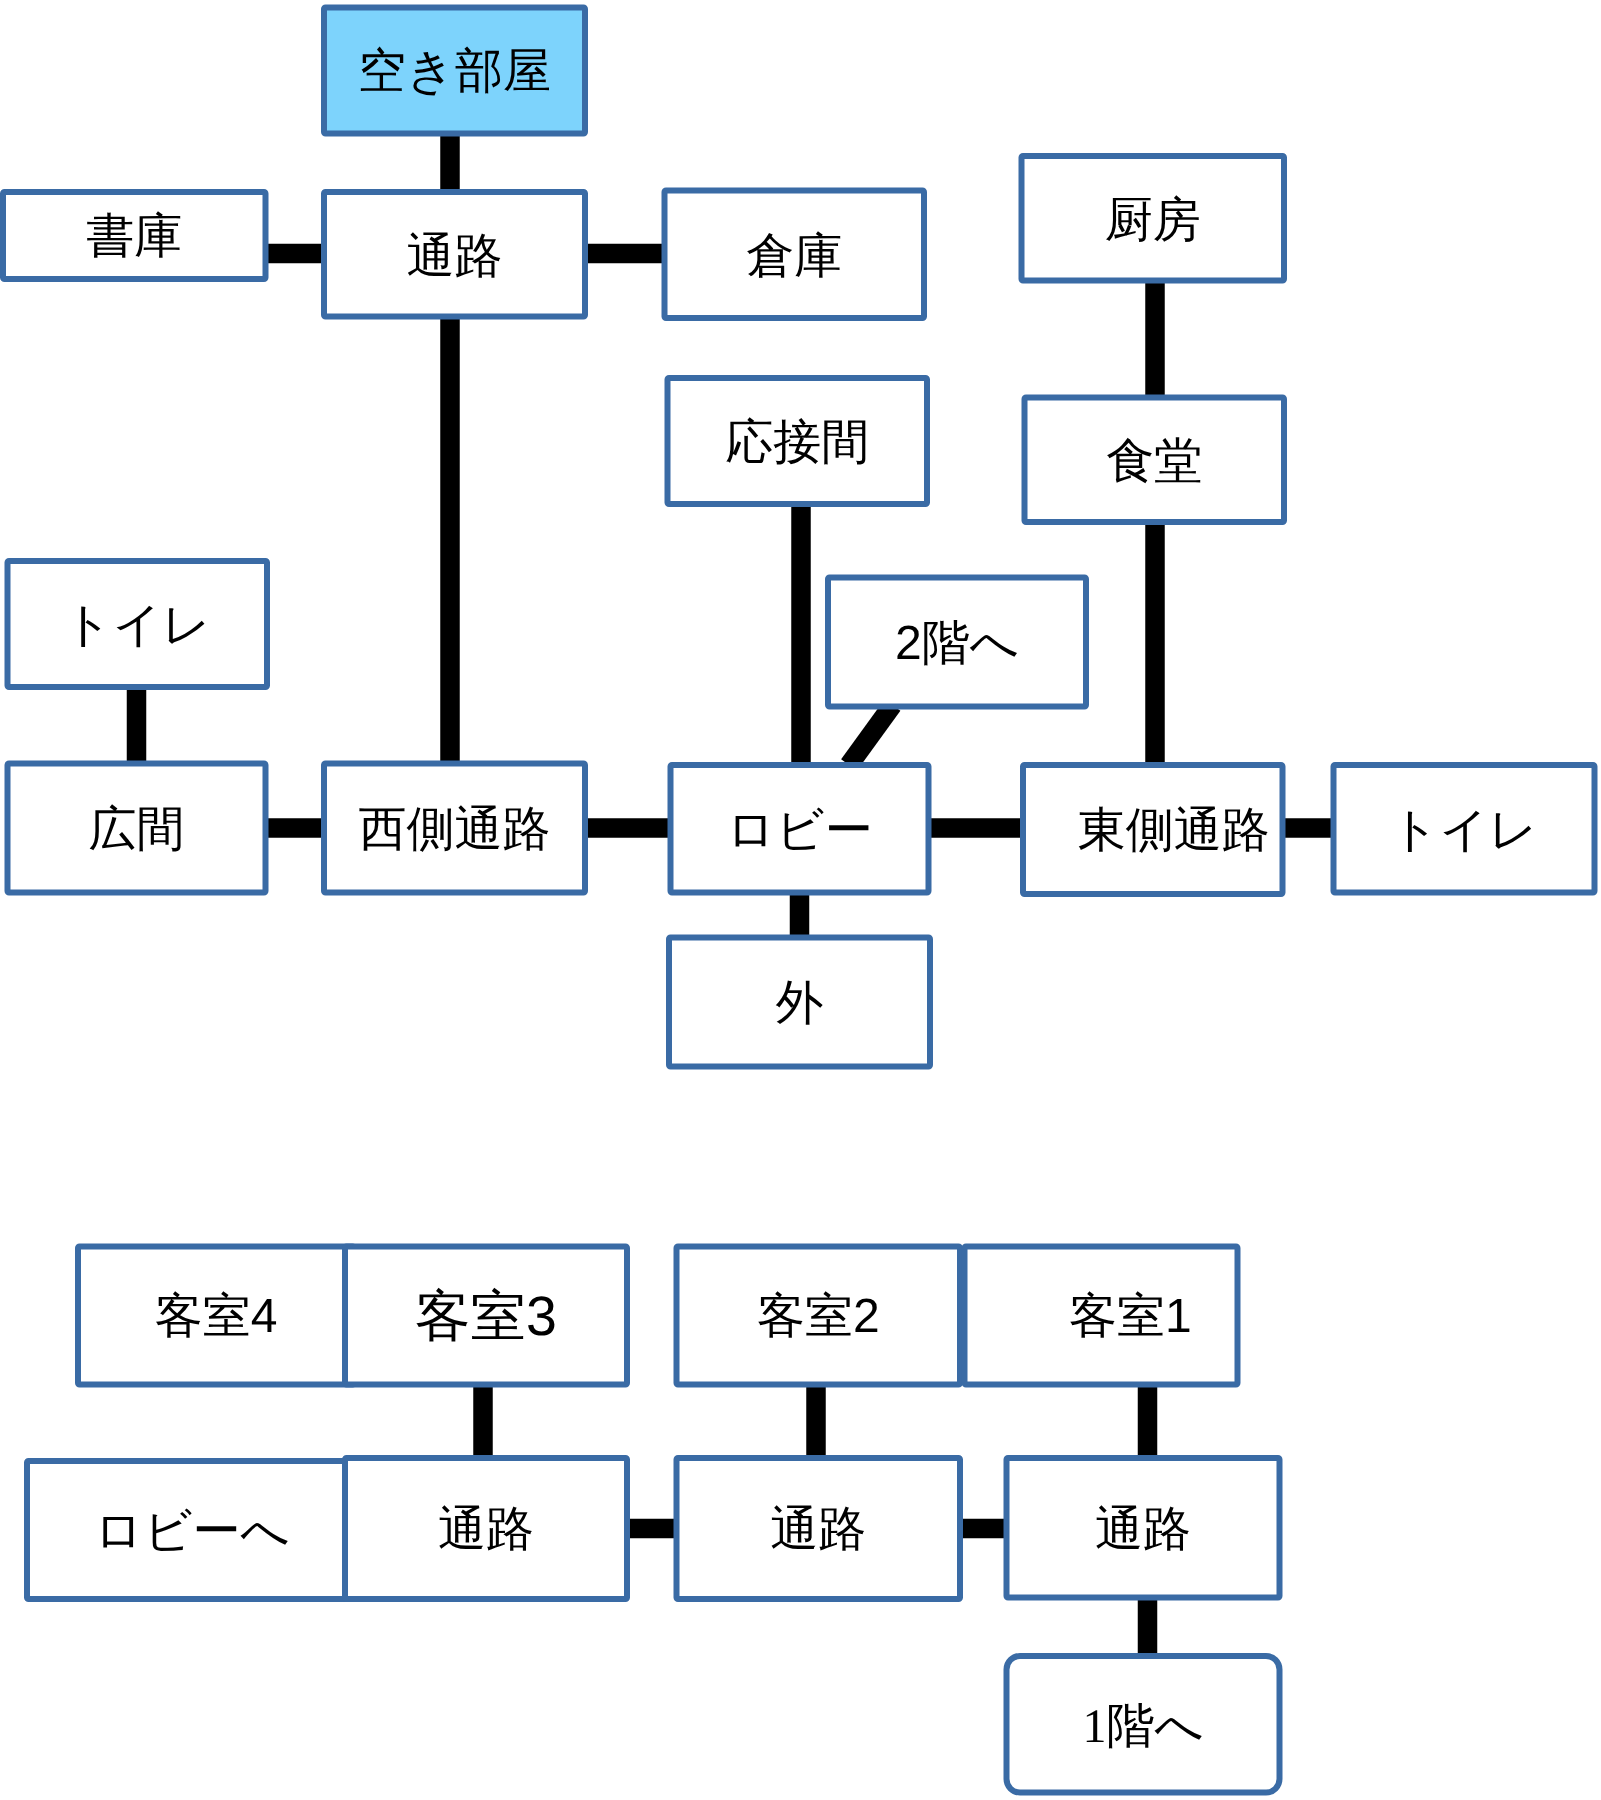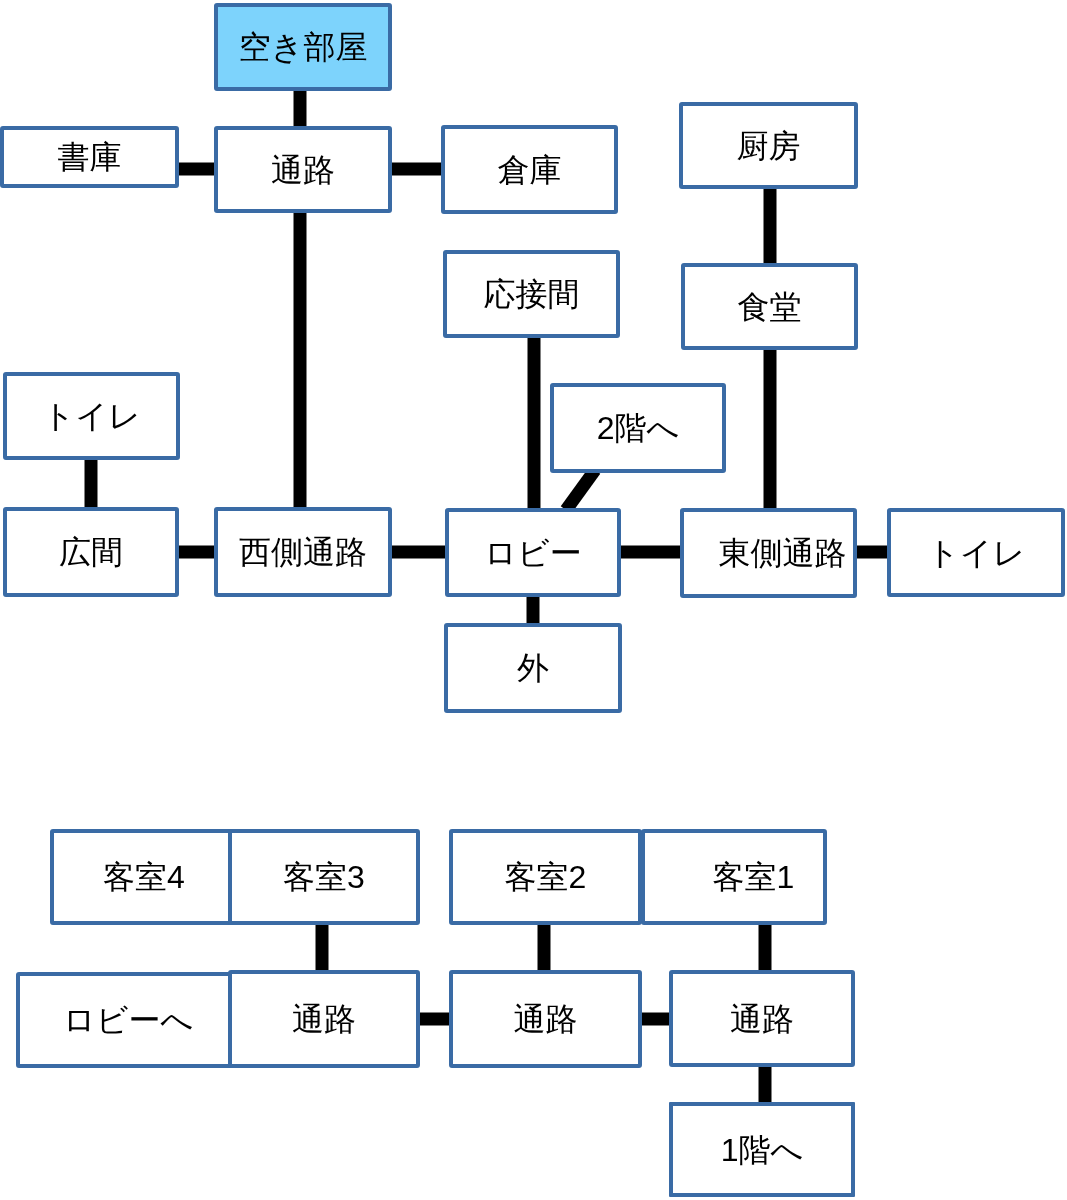--- a/index.html
+++ b/index.html
@@ -79,22 +79,22 @@
       <div class="node" style="left: 681px; top: 263px; width: 177px; height: 87px; background: rgb(255, 255, 255); border: 4px solid rgb(58, 107, 165); border-radius: 3px; color: rgb(0, 0, 0); font-size: 32px;">食堂</div>
       <div class="node" style="left: 3px; top: 372px; width: 177px; height: 88px; background: rgb(255, 255, 255); border: 4px solid rgb(58, 107, 165); border-radius: 3px; color: rgb(0, 0, 0); font-size: 32px;">トイレ</div>
       <div class="node" style="left: 550px; top: 383px; width: 176px; height: 90px; background: rgb(255, 255, 255); border: 4px solid rgb(58, 107, 165); border-radius: 3px; color: rgb(0, 0, 0); font-size: 32px;">2階へ</div>
       <div class="node" style="left: 3px; top: 507px; width: 176px; height: 90px; background: rgb(255, 255, 255); border: 4px solid rgb(58, 107, 165); border-radius: 3px; color: rgb(0, 0, 0); font-size: 32px;">広間</div>
       <div class="node" style="left: 214px; top: 507px; width: 178px; height: 90px; background: rgb(255, 255, 255); border: 4px solid rgb(58, 107, 165); border-radius: 3px; color: rgb(0, 0, 0); font-size: 32px;">西側通路</div>
       <div class="node" style="left: 445px; top: 508px; width: 176px; height: 89px; background: rgb(255, 255, 255); border: 4px solid rgb(58, 107, 165); border-radius: 3px; color: rgb(0, 0, 0); font-size: 32px;">ロビー</div>
       <div class="node" style="left: 680px; top: 508px; width: 177px; height: 90px; background: rgb(255, 255, 255); border: 4px solid rgb(58, 107, 165); border-radius: 3px; color: rgb(0, 0, 0); font-size: 32px; padding-left: 28px;">東側通路</div>
       <div class="node" style="left: 887px; top: 508px; width: 178px; height: 89px; background: rgb(255, 255, 255); border: 4px solid rgb(58, 107, 165); border-radius: 3px; color: rgb(0, 0, 0); font-size: 32px;">トイレ</div>
       <div class="node" style="left: 444px; top: 623px; width: 178px; height: 90px; background: rgb(255, 255, 255); border: 4px solid rgb(58, 107, 165); border-radius: 3px; color: rgb(0, 0, 0); font-size: 32px;">外</div>
       <div class="node" style="left: 10px; top: 829px; width: 188px; height: 96px; background: rgb(255, 255, 255); border: 4px solid rgb(58, 107, 165); border-radius: 3px; color: rgb(0, 0, 0); font-size: 32px; margin-left: 40px;">客室4</div>
-      <div class="node" style="left: 228px; top: 829px; width: 192px; height: 96px; background: rgb(255, 255, 255); border: 4px solid rgb(58, 107, 165); border-radius: 3px; color: rgb(0, 0, 0); font-size: 32px;">客室3</div>
+      <div class="node" style="left: 228px; top: 829px; width: 192px; height: 96px; background: rgb(255, 255, 255); border: 4px solid rgb(58, 107, 165); border-radius: 3px; color: rgb(0, 0, 0); font-size: 37px;">客室3</div>
       <div class="node" style="left: 449px; top: 829px; width: 193px; height: 96px; background: rgb(255, 255, 255); border: 4px solid rgb(58, 107, 165); border-radius: 3px; color: rgb(0, 0, 0); font-size: 32px;">客室2</div>
       <div class="node" style="left: 641px; top: 829px; width: 186px; height: 96px; background: rgb(255, 255, 255); border: 4px solid rgb(58, 107, 165); border-radius: 3px; color: rgb(0, 0, 0); font-size: 32px; padding-left: 39px;">客室1</div>
       <div class="node" style="left: 16px; top: 972px; width: 224px; height: 96px; background: rgb(255, 255, 255); border: 4px solid rgb(58, 107, 165); border-radius: 3px; color: rgb(0, 0, 0); font-size: 32px;">ロビーへ</div>
       <div class="node" style="left: 228px; top: 970px; width: 192px; height: 98px; background: rgb(255, 255, 255); border: 4px solid rgb(58, 107, 165); border-radius: 3px; color: rgb(0, 0, 0); font-size: 32px;">通路</div>
       <div class="node" style="left: 449px; top: 970px; width: 193px; height: 98px; background: rgb(255, 255, 255); border: 4px solid rgb(58, 107, 165); border-radius: 3px; color: rgb(0, 0, 0); font-size: 32px;">通路</div>
       <div class="node" style="left: 669px; top: 970px; width: 186px; height: 97px; background: rgb(255, 255, 255); border: 4px solid rgb(58, 107, 165); border-radius: 3px; color: rgb(0, 0, 0); font-size: 32px;">通路</div>
-      <div class="node" style="left: 669px; top: 1102px; width: 186px; height: 95px; background: rgb(255, 255, 255); border: 4px solid rgb(58, 107, 165); border-radius: 1px; color: rgb(0, 0, 0); font-size: 32px;">1階へ</div>
+      <div class="node" style="left: 669px; top: 1102px; width: 186px; height: 95px; background: rgb(255, 255, 255); border: 4px solid rgb(58, 107, 165); border-radius: 11px; color: rgb(0, 0, 0); font-size: 32px; font-family: Liberation Serif, serif;">1階へ</div>
     </div>
 </div>
 
 </body></html>

